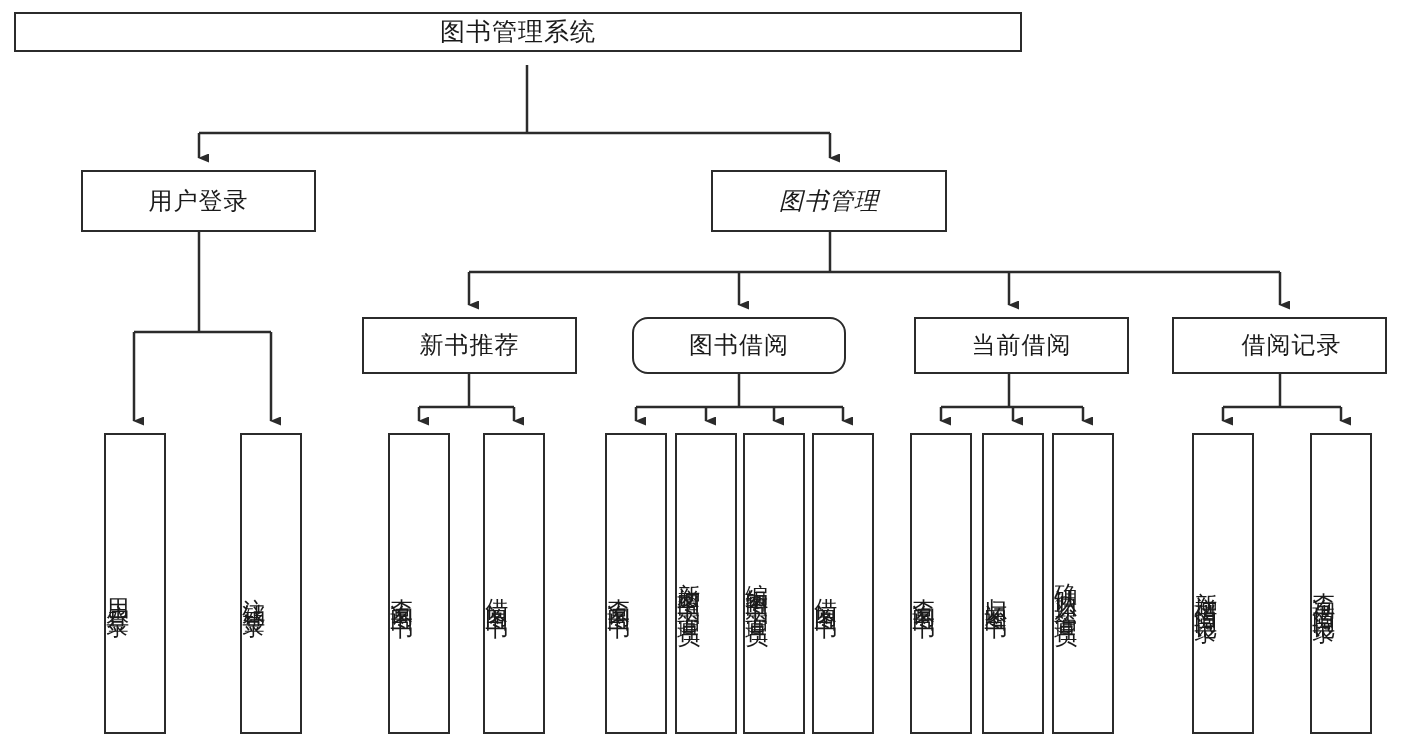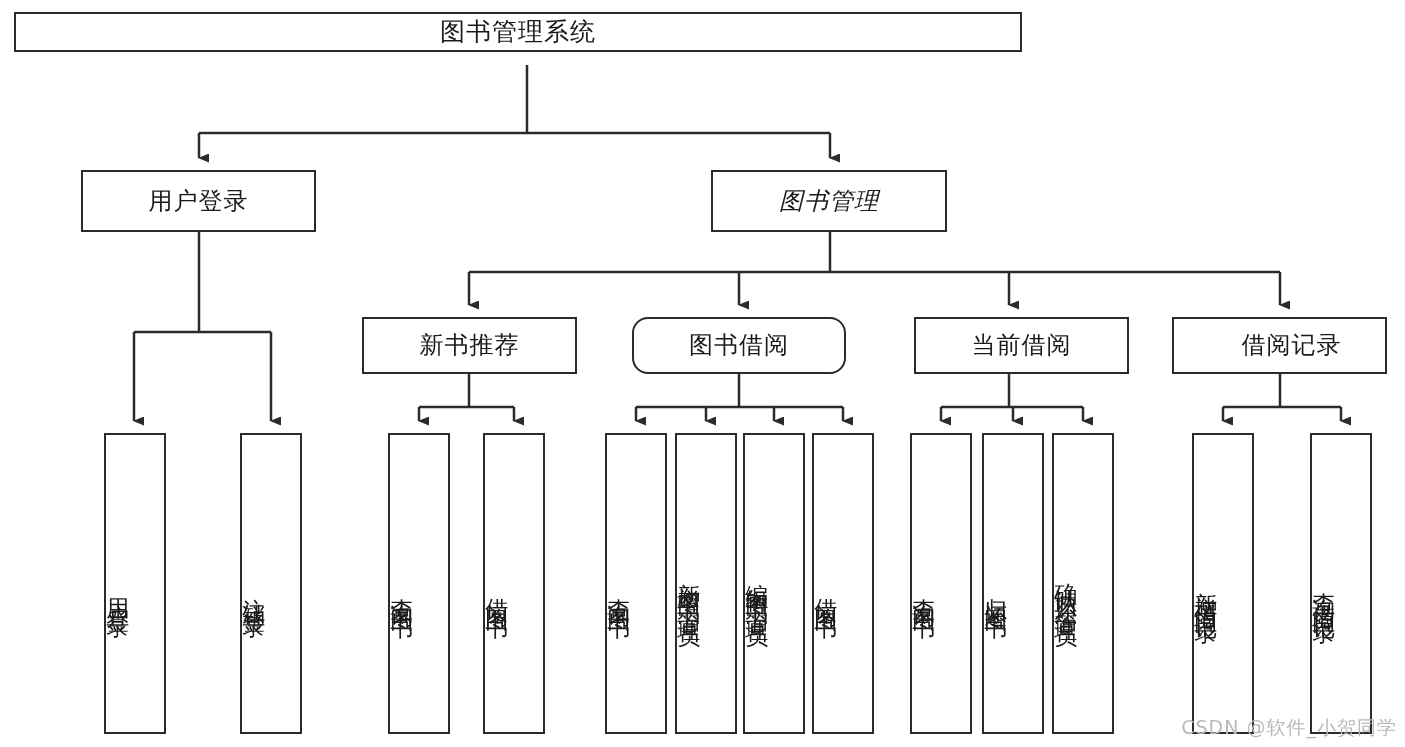--- a/index.html
+++ b/index.html
@@ -183,14 +183,13 @@
         <span class="vtext">确认归还（管理员）</span>
       </div>
       <div class="node-box vertical" style="left: 1192px; top: 433px; width: 62px; height: 301px;">
         <span class="vtext">新增借阅记录</span>
       </div>
       <div class="node-box vertical" style="left: 1310px; top: 433px; width: 62px; height: 301px;">
         <span class="vtext">查询借阅记录</span>
       </div>
     </div>
 
-  <div id="watermark">CSDN @软件_小贺同学</div>
 </div>
 
 </body></html>

